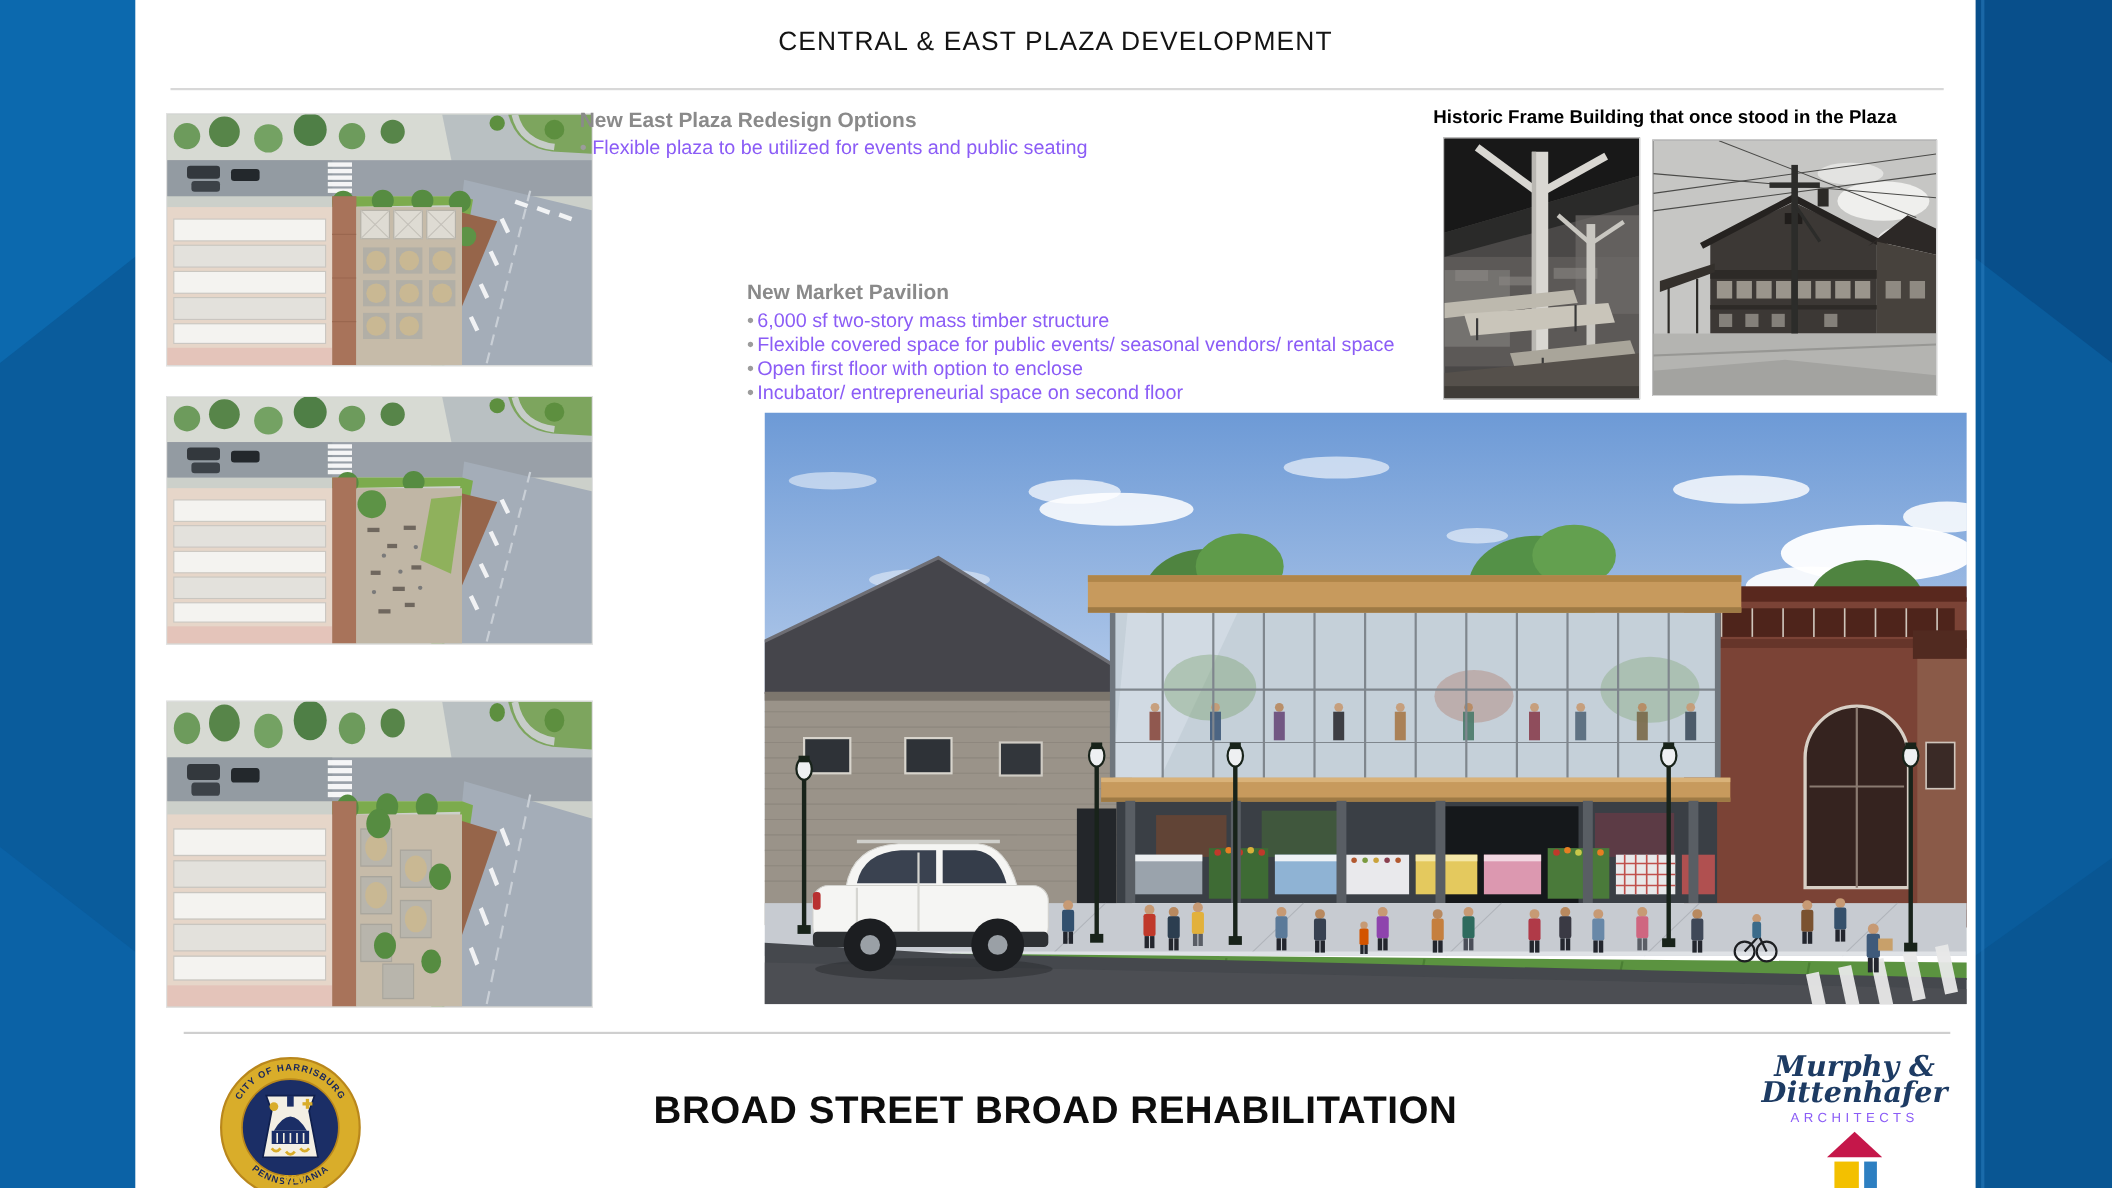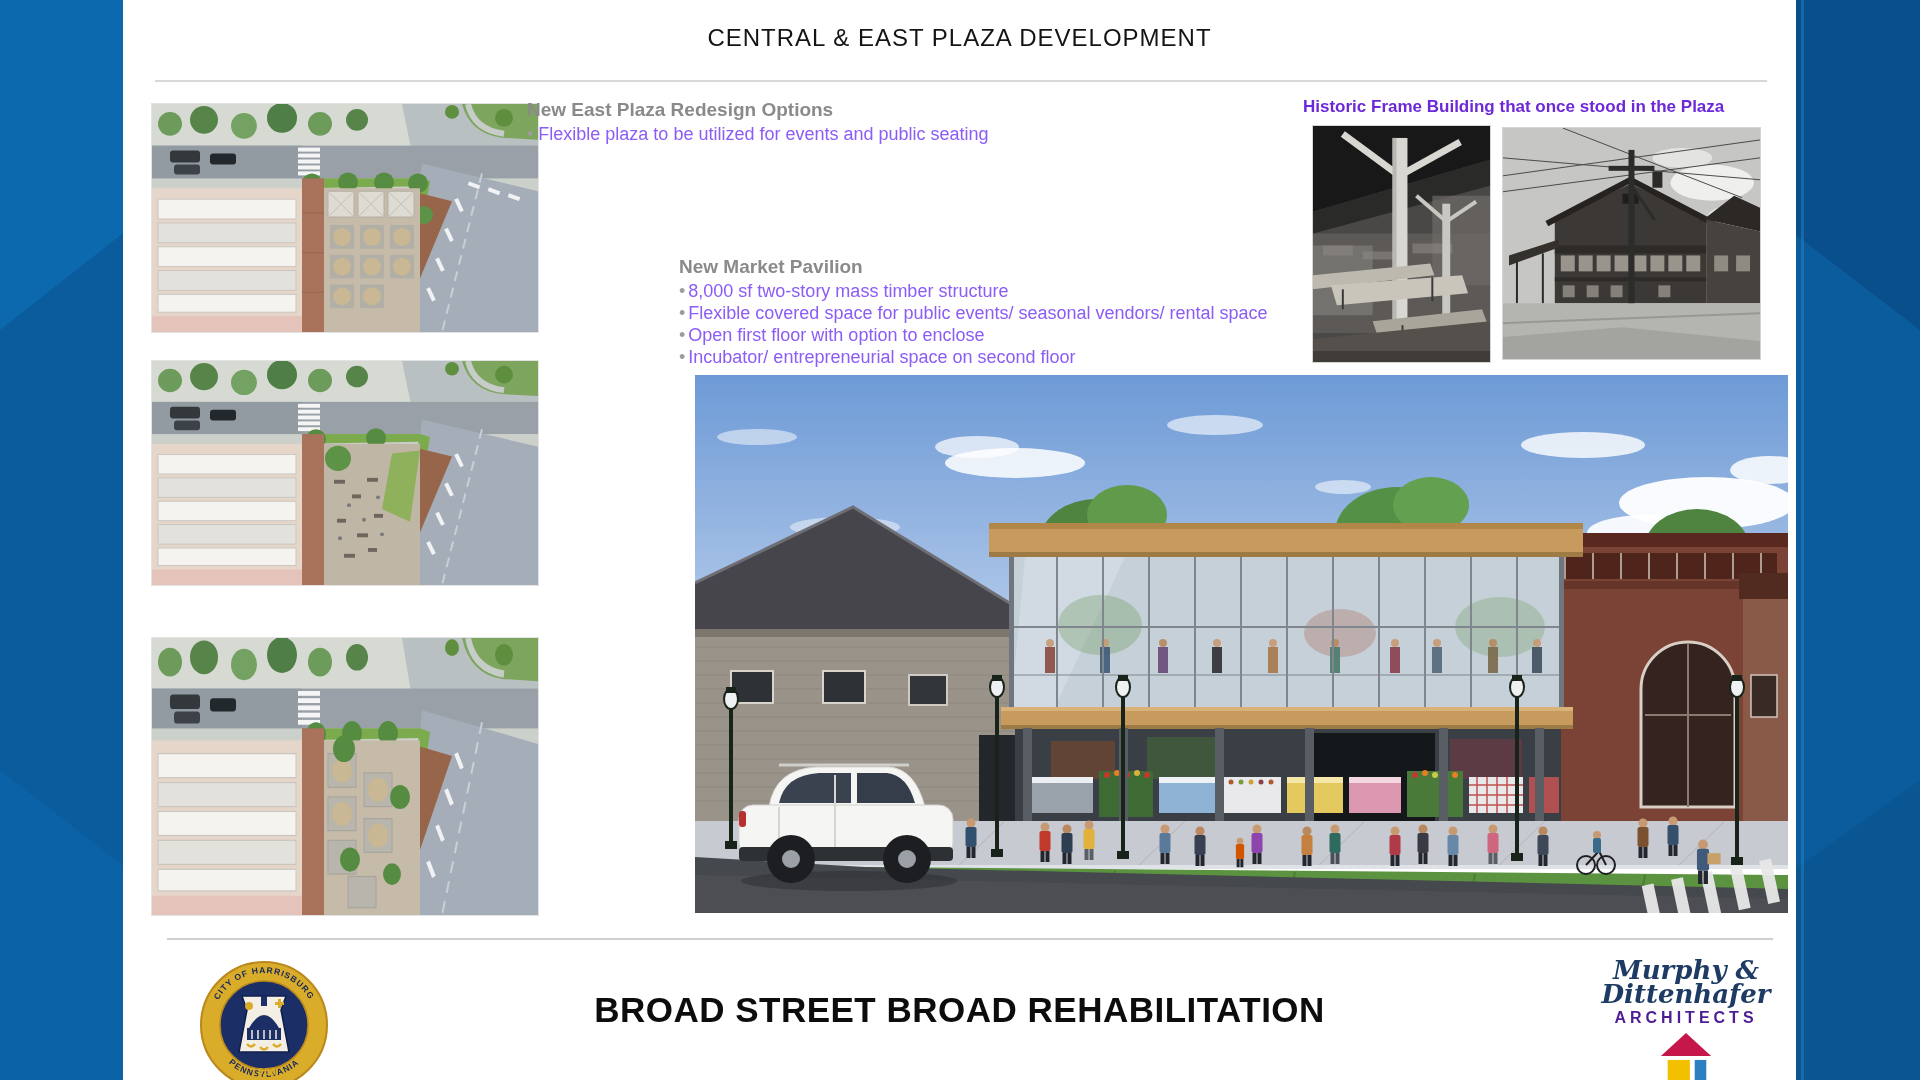--- a/index.html
+++ b/index.html
@@ -19,42 +19,42 @@
 
   .block .h{font-size:19px;font-weight:700;color:#8a8a8a;line-height:23px;}
   .block ul{list-style:none;margin:2px 0 0 0;padding:0;}
   .block li{font-size:18px;color:#8b5cf6;line-height:22px;}
   .block li::before{content:"\2022";margin-right:5px;color:#9c9c9c;}
   .east-plaza{position:absolute;left:404px;top:98px;width:560px;}
   .pavilion-block{position:absolute;left:556px;top:255px;width:640px;}
   .pavilion-block li::before{margin-right:3px;}
 
   .historic-heading{position:absolute;left:1180px;top:97px;width:470px;
-        font-size:17px;font-weight:700;color:#6d28d9;}
+        font-size:17px;font-weight:700;color:#000000;}
   .photo{position:absolute;border:1px solid #d5d5d5;box-sizing:border-box;background:#444;}
   .photo svg{display:block;width:100%;height:100%;}
   .photo1{left:1189px;top:125px;width:179px;height:238px;}
   .photo2{left:1379px;top:127px;width:259px;height:233px;}
 
   .render{position:absolute;left:572px;top:375px;width:1093px;height:538px;}
   .render svg{display:block;width:100%;height:100%;}
 
   .footer-rule{position:absolute;top:938px;left:44px;width:1606px;height:2px;background:#cfcfcf;}
   .footer-title{position:absolute;top:990px;left:0;width:100%;text-align:center;margin:0;
         font-size:35px;font-weight:700;letter-spacing:0.5px;color:#0d0d0d;}
 
   .seal{position:absolute;left:76px;top:960px;width:130px;height:130px;}
   .sealtxt{font-family:"Liberation Sans",sans-serif;font-size:8.5px;font-weight:700;
         letter-spacing:1px;fill:#16255c;}
   .sealyear{font-family:"Liberation Serif",serif;font-size:11px;font-weight:700;fill:#d9ad2a;letter-spacing:1px;}
 
   .md-logo{position:absolute;left:1468px;top:958px;width:190px;text-align:center;}
   .md-line1,.md-line2{font-family:"DejaVu Serif",serif;font-style:italic;font-weight:700;
         font-size:26px;line-height:24px;color:#1d3b63;}
-  .md-line3{font-size:16px;font-weight:700;letter-spacing:4px;color:#4c1d95;margin-top:3px;}
+  .md-line3{font-size:12px;font-weight:400;letter-spacing:4px;color:#8b5cf6;margin-top:3px;}
   .md-house{width:62px;height:56px;margin-top:4px;}
 </style>
 </head>
 <body>
 
 <div class="stage">
 
   <svg class="bg" viewBox="0 0 1920 1080" preserveAspectRatio="none">
     <rect width="1920" height="1080" fill="#0a5c9c"></rect>
     <polygon points="0,0 420,0 0,330" fill="#0c69ae"></polygon>
@@ -318,21 +318,21 @@
     <div class="block east-plaza">
       <div class="h">New East Plaza Redesign Options</div>
       <ul>
         <li>Flexible plaza to be utilized for events and public seating</li>
       </ul>
     </div>
 
     <div class="block pavilion-block">
       <div class="h">New Market Pavilion</div>
       <ul>
-        <li>8,000 sf two-story mass timber structure</li>
+        <li>6,000 sf two-story mass timber structure</li>
         <li>Flexible covered space for public events/ seasonal vendors/ rental space</li>
         <li>Open first floor with option to enclose</li>
         <li>Incubator/ entrepreneurial space on second floor</li>
       </ul>
     </div>
 
     <div class="historic-heading">Historic Frame Building that once stood in the Plaza</div>
 
     <div class="photo photo1">
       <svg viewBox="0 0 178 237" preserveAspectRatio="none">

